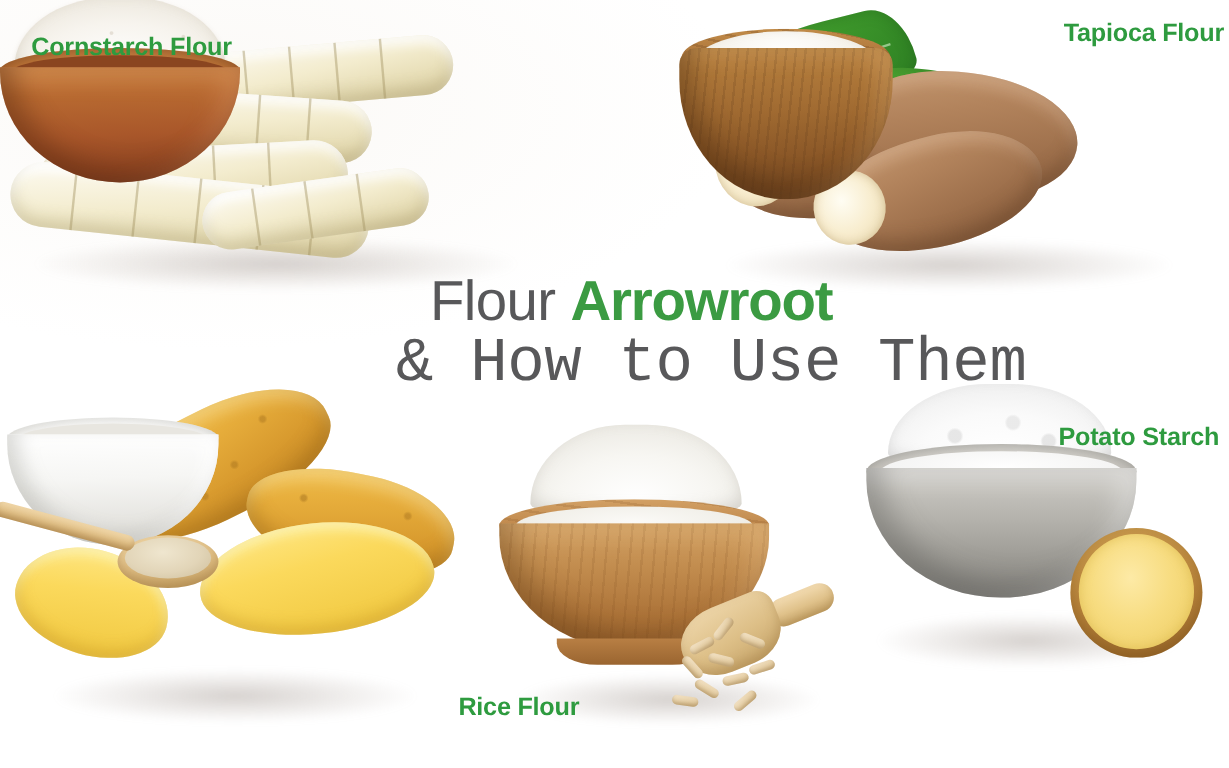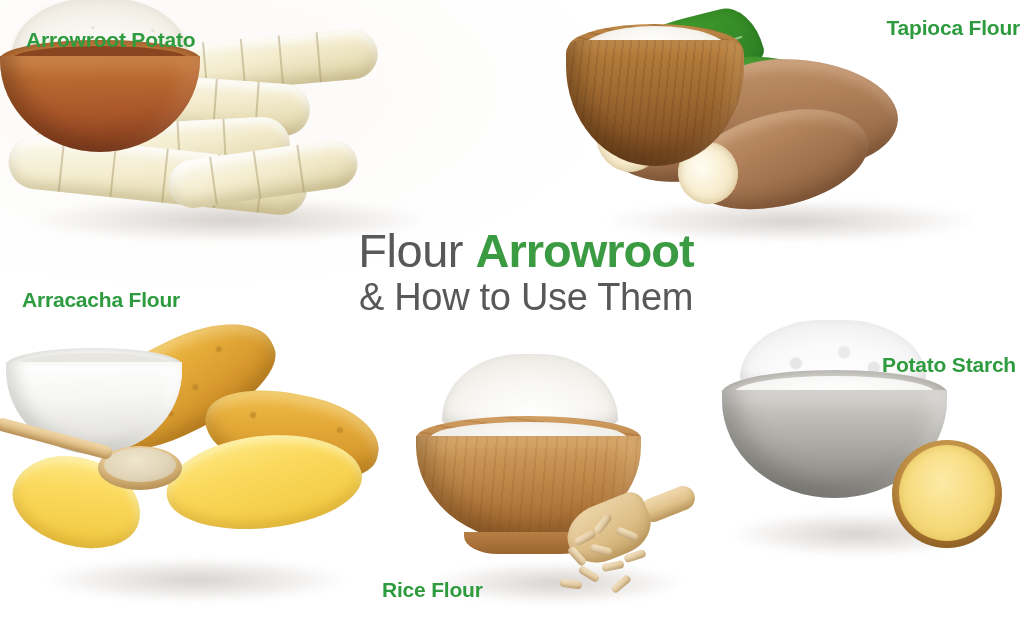--- a/index.html
+++ b/index.html
@@ -42,21 +42,21 @@
     left:330px; top:228px;
     width:392px;
     text-align:center;
     line-height:0.98;
     z-index:45;
   }
   .t-line { display:block; white-space:nowrap; }
   #t-line1 { font-size:47px; font-weight:300; letter-spacing:-0.5px; }
   #t-line1 .g { font-weight:bold; letter-spacing:-1px; }
   #t-line2 { font-size:47px; font-weight:bold; letter-spacing:-0.8px; margin-top:2px; }
-  #t-line3 { font-size:38px; font-weight:300; letter-spacing:-0.3px; margin-top:5px; }
+  #t-line3 { font-size:52px; font-weight:300; letter-spacing:-0.3px; margin-top:5px;font-family:Liberation Mono, monospace; }
 
   
   #url {
     position:absolute;
     right:22px; bottom:18px;
     font-size:25px; font-weight:300;
     letter-spacing:0.2px;
     z-index:40;
   }
 
@@ -482,25 +482,24 @@
       <div class="mound"></div>
       <div class="bowl-rim"></div>
       <div class="bowl-inner"></div>
       <div class="bowl-body"></div>
     </div>
     <div id="potato-half">
       <div class="flesh"></div>
     </div>
   </div>
 
-  <div class="label" id="label-arrowroot" style="color:#2E9B3F;">Arrowroot Potato</div>
+  <div class="label" id="label-arrowroot" style="color:#2E9B3F;">Cornstarch Flour</div>
 
   <div class="label" id="label-tapioca" style="color:#2E9B3F;">Tapioca Flour</div>
 
-  <div class="label" id="label-arracacha" style="color:#2E9B3F;">Arracacha Flour</div>
 
   <div class="label" id="label-potato" style="color:#2E9B3F;">Potato Starch</div>
 
   <div class="label" id="label-rice" style="color:#2E9B3F;">Rice Flour</div>
 
   <div id="title">
     <span class="t-line" id="t-line1" style="color:#58585A;"><span>Flour </span><span class="g" style="color:#3B9B42;">Arrowroot</span></span>
     <span class="t-line" id="t-line3" style="color:#58585A;">&amp; How to Use Them</span>
   </div>
 

